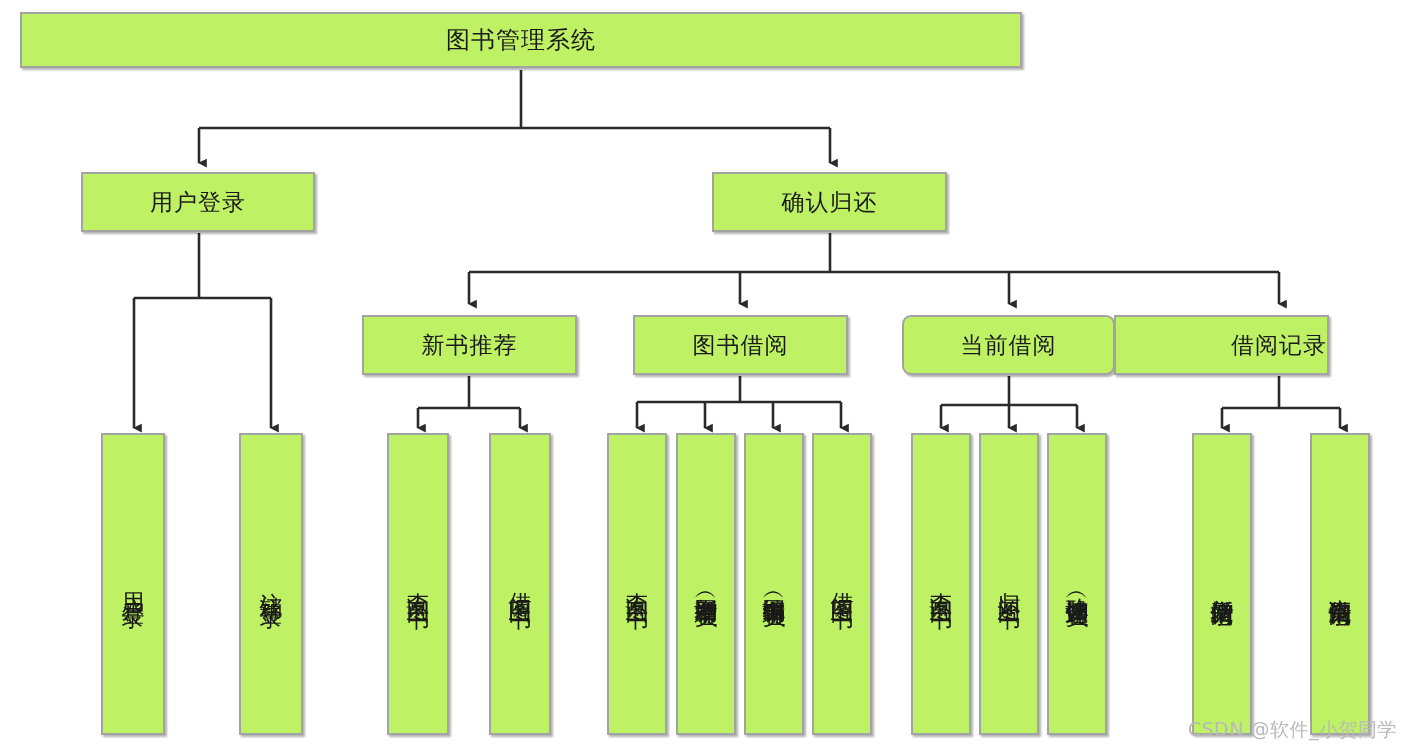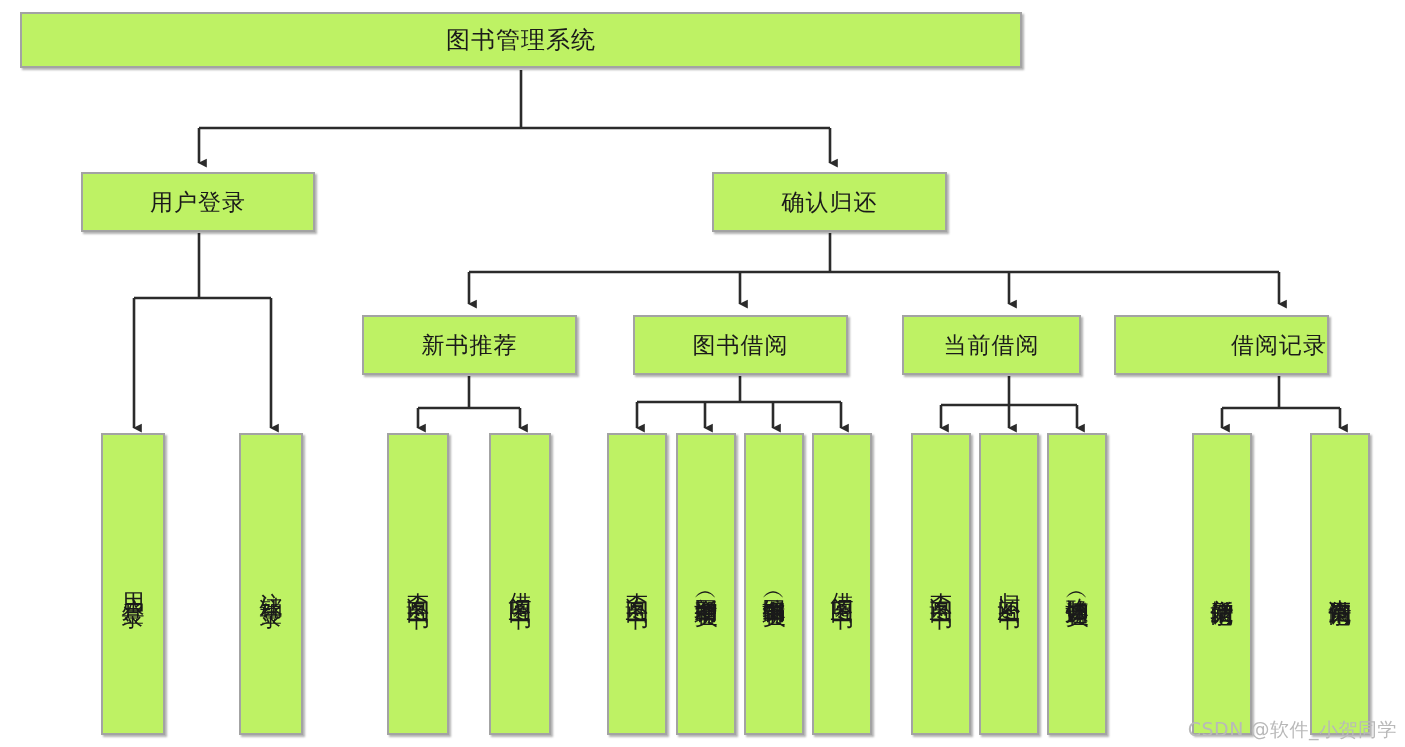--- a/index.html
+++ b/index.html
@@ -143,21 +143,21 @@
   </div>
 
   <div class="node horiz" style="left:362px; top:315px; width:215px; height:60px;">
     <span>新书推荐</span>
   </div>
 
   <div class="node horiz" style="left:633px; top:315px; width:215px; height:60px;">
     <span>图书借阅</span>
   </div>
 
-  <div class="node horiz" style="left:902px; top:315px; width:179px; height:60px;">
+  <div class="node horiz" style="left:902px; top:315px; width:213px; height:60px;border-radius:9px;">
     <span>当前借阅</span>
   </div>
 
   <div class="node horiz" style="left:1114px; top:315px; width:215px; height:60px;justify-content:flex-end;">
     <span>借阅记录</span>
   </div>
 
   <div class="node vert" style="left:101px; top:433px; width:64px; height:302px;">
     <span class="vtext">用户登录</span>
   </div>

